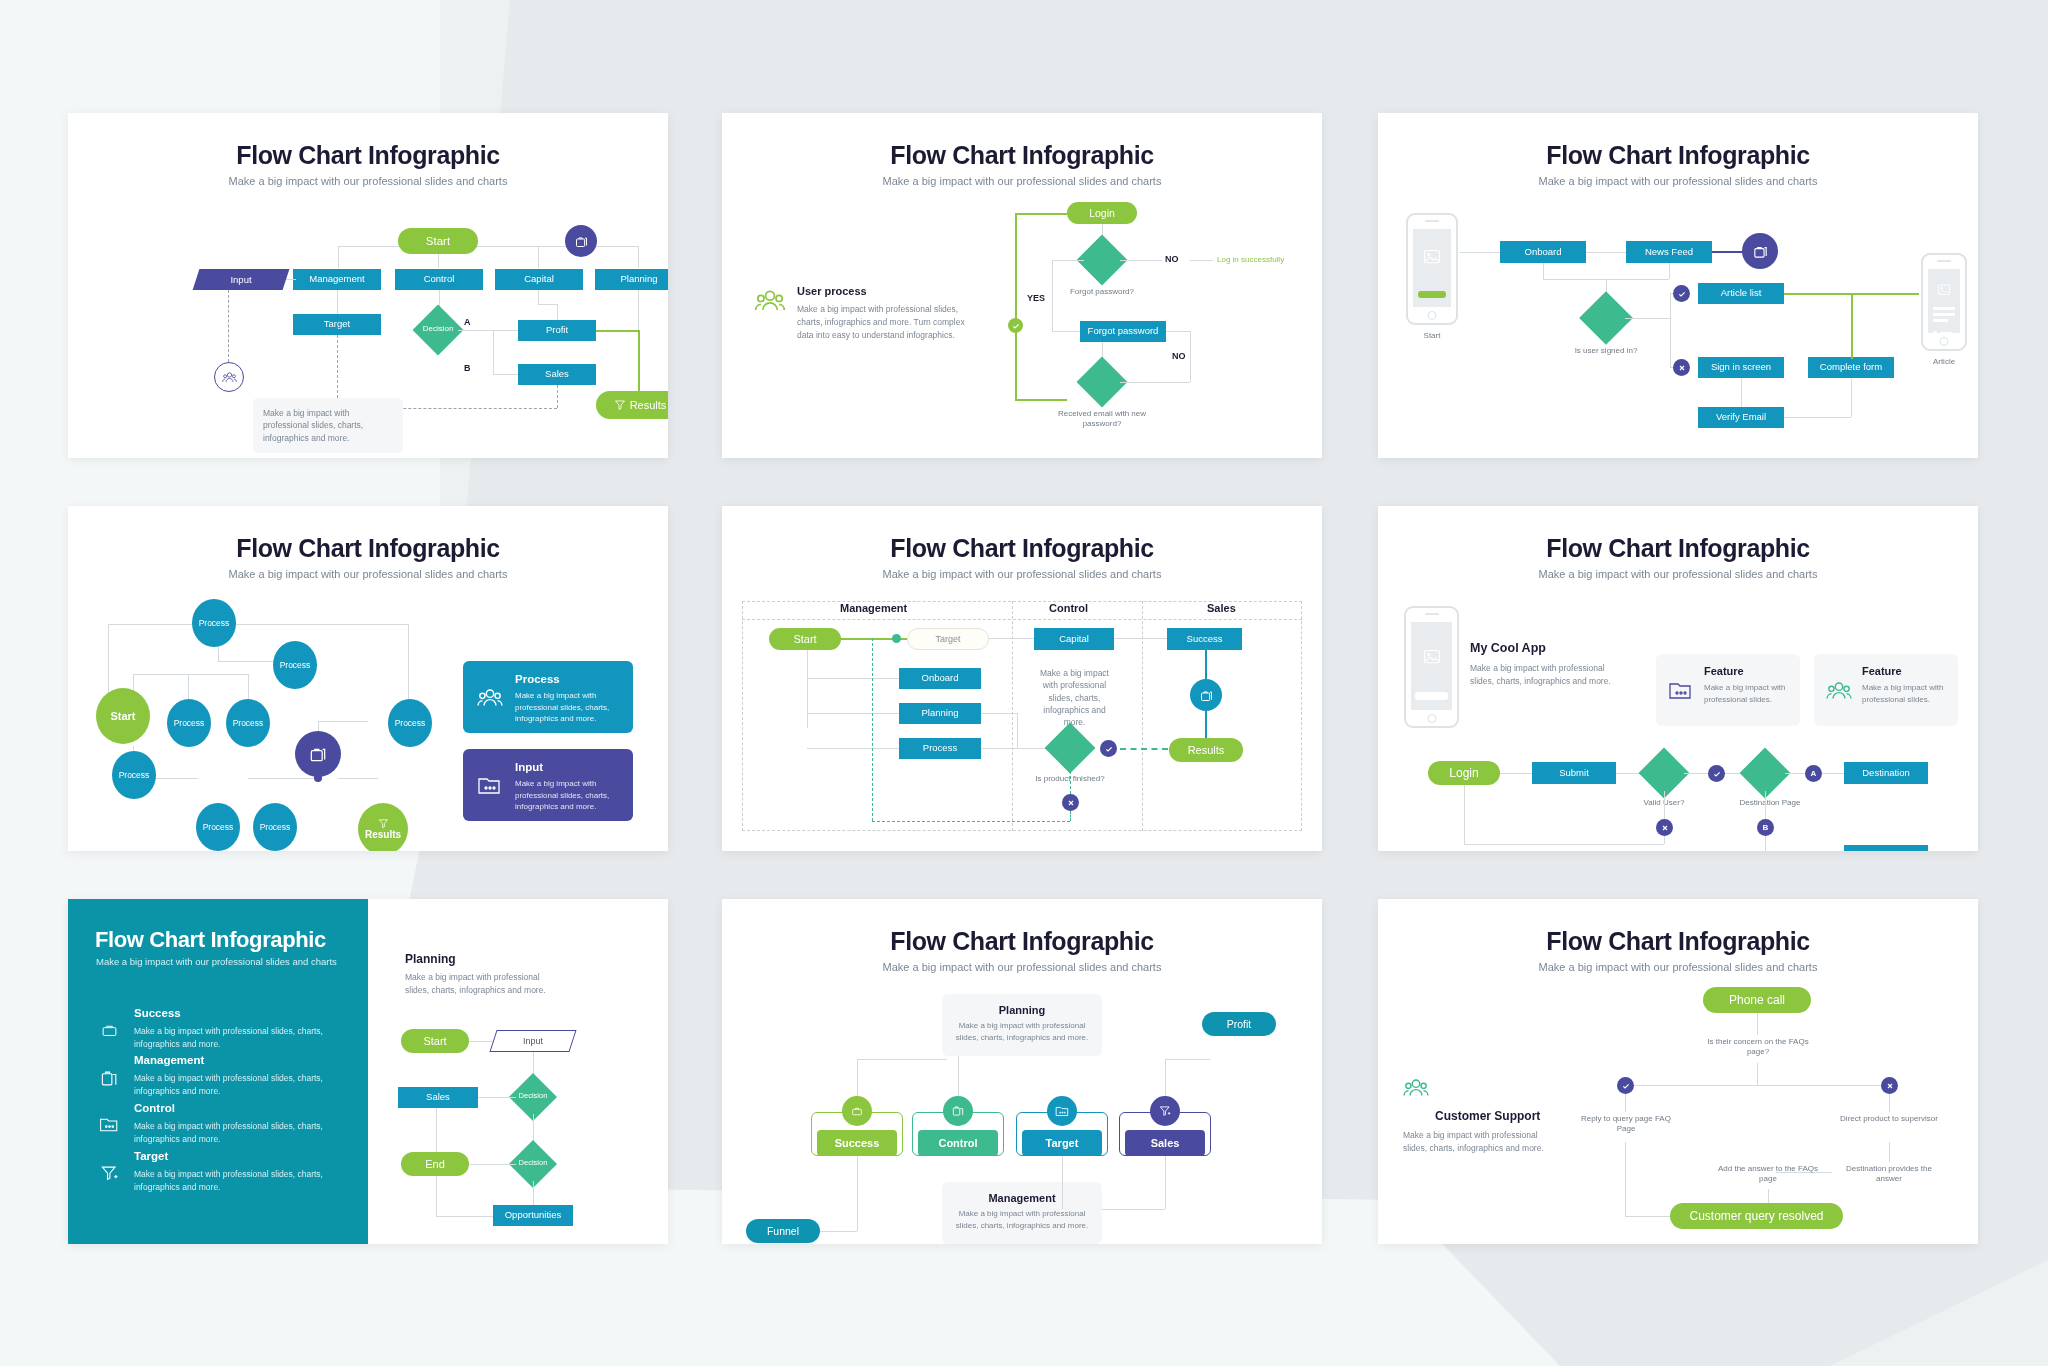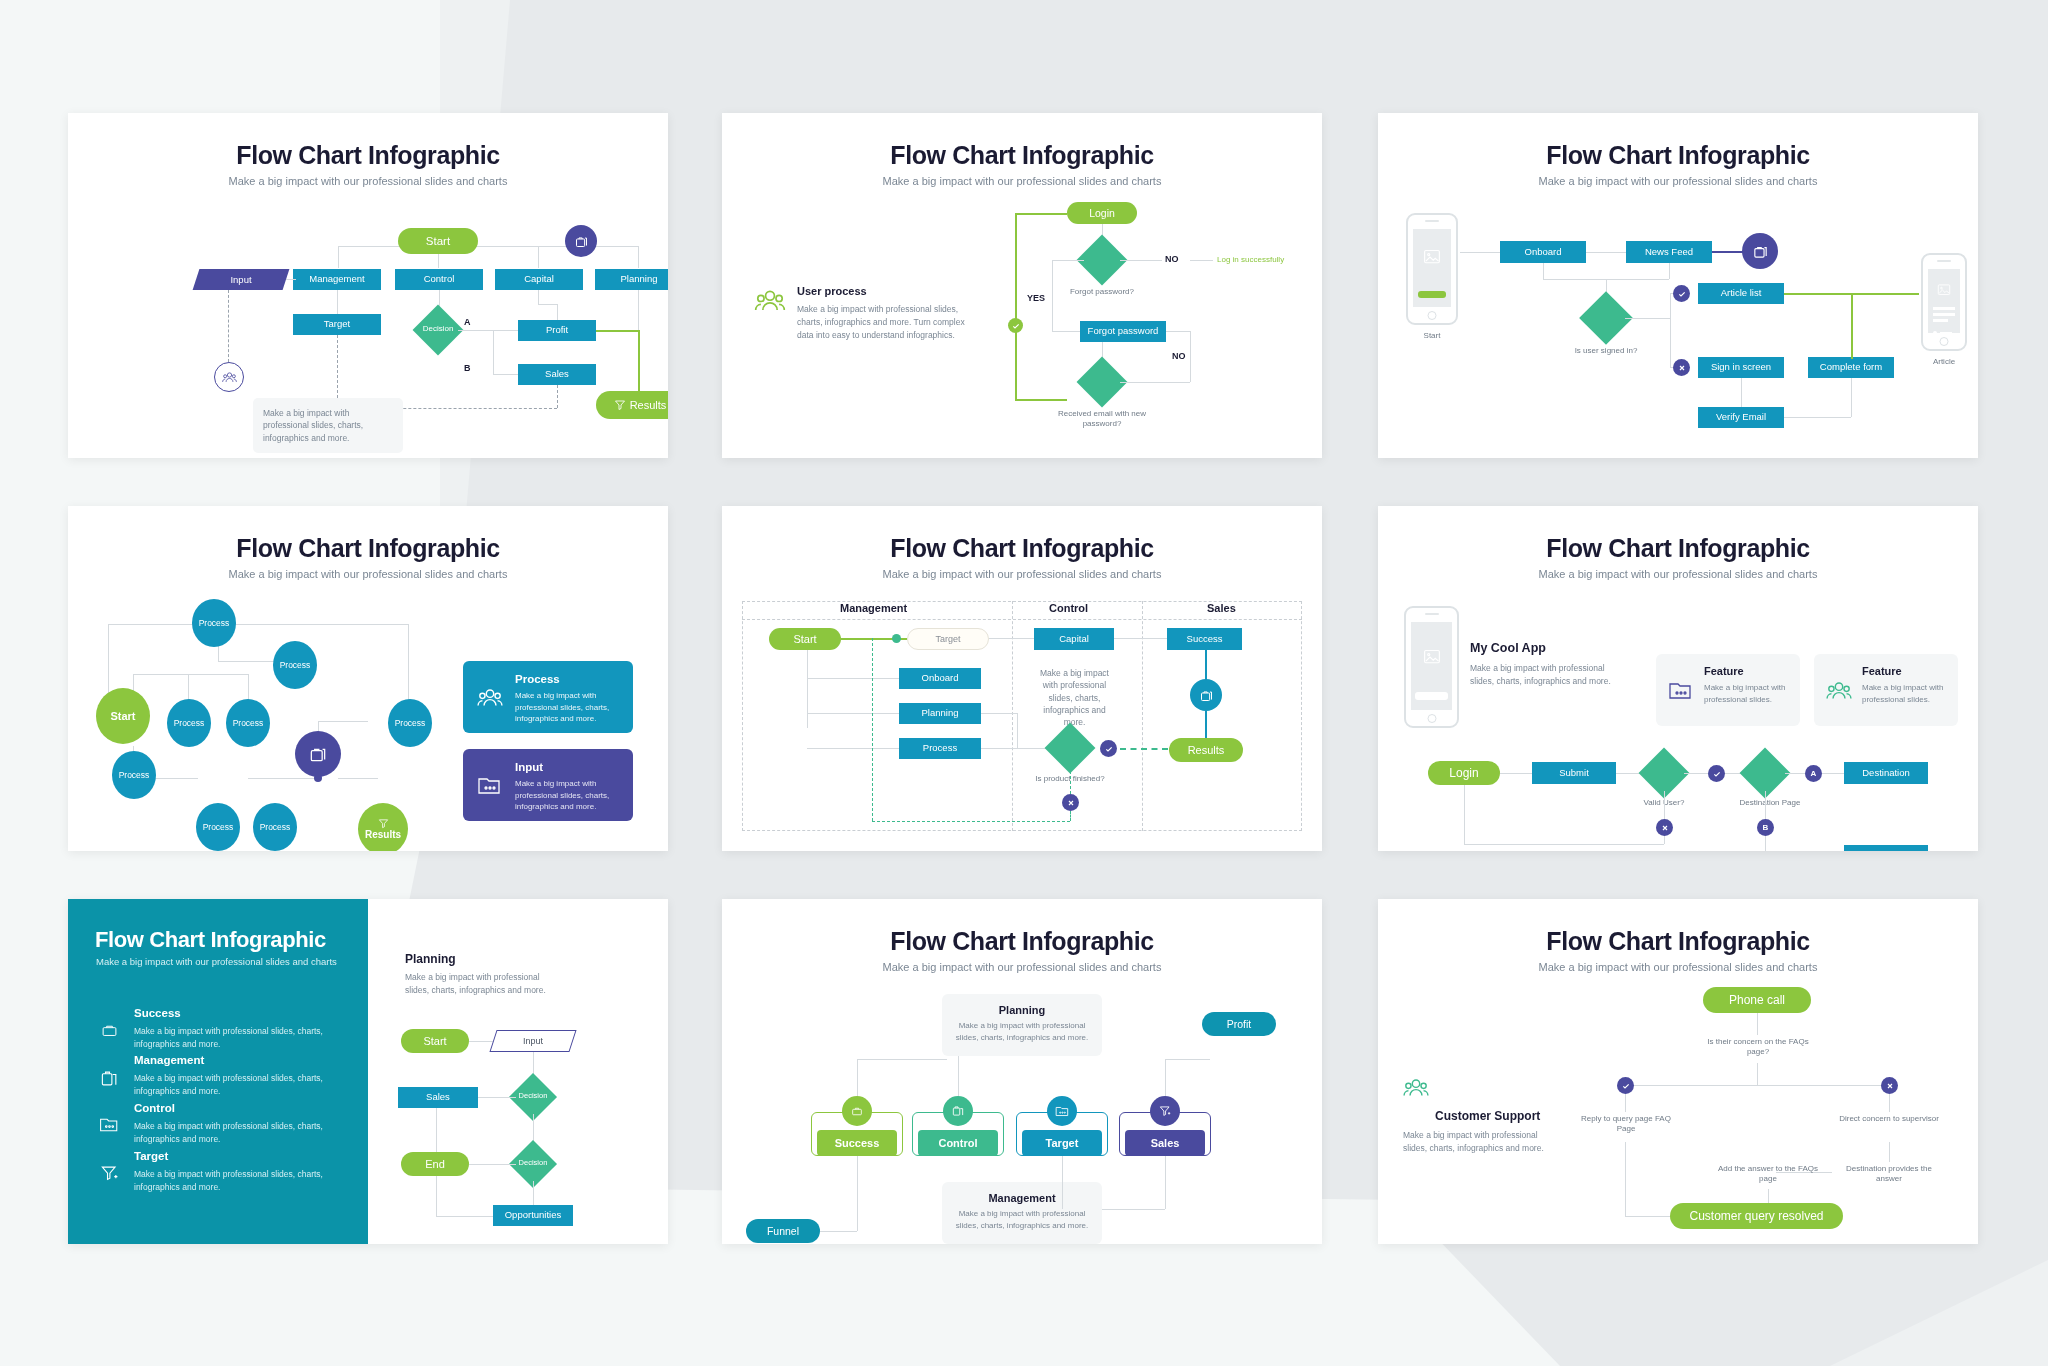--- a/index.html
+++ b/index.html
@@ -729,21 +729,21 @@
   <div class="badge" style="left:503px;top:178px;width:17px;height:17px;">
     <svg width="8" height="8" viewBox="0 0 24 24" fill="none" stroke="#fff" stroke-width="3.5">
           <path d="M6 6l12 12M18 6L6 18"></path>
         </svg>
   </div>
 
   <div class="lnv" style="left:247px;top:195px;height:18px;"></div>
   <div class="cap" style="left:195px;top:215px;width:106px;">Reply to query page FAQ Page</div>
 
   <div class="lnv" style="left:511px;top:195px;height:18px;"></div>
-  <div class="cap" style="left:458px;top:215px;width:106px;">Direct concern to supervisor</div>
+  <div class="cap" style="left:458px;top:215px;width:106px;">Direct product to supervisor</div>
 
   <div class="lnv" style="left:511px;top:243px;height:20px;"></div>
   <div class="cap" style="left:458px;top:265px;width:106px;">Destination provides the answer</div>
 
   <div class="lnh" style="left:398px;top:273px;width:56px;"></div>
   <div class="cap" style="left:337px;top:265px;width:106px;">Add the answer to the FAQs page</div>
 
   <div class="lnv" style="left:390px;top:290px;height:27px;"></div>
   <div class="lnv" style="left:247px;top:243px;height:74px;"></div>
   <div class="lnh" style="left:247px;top:317px;width:45px;"></div>

